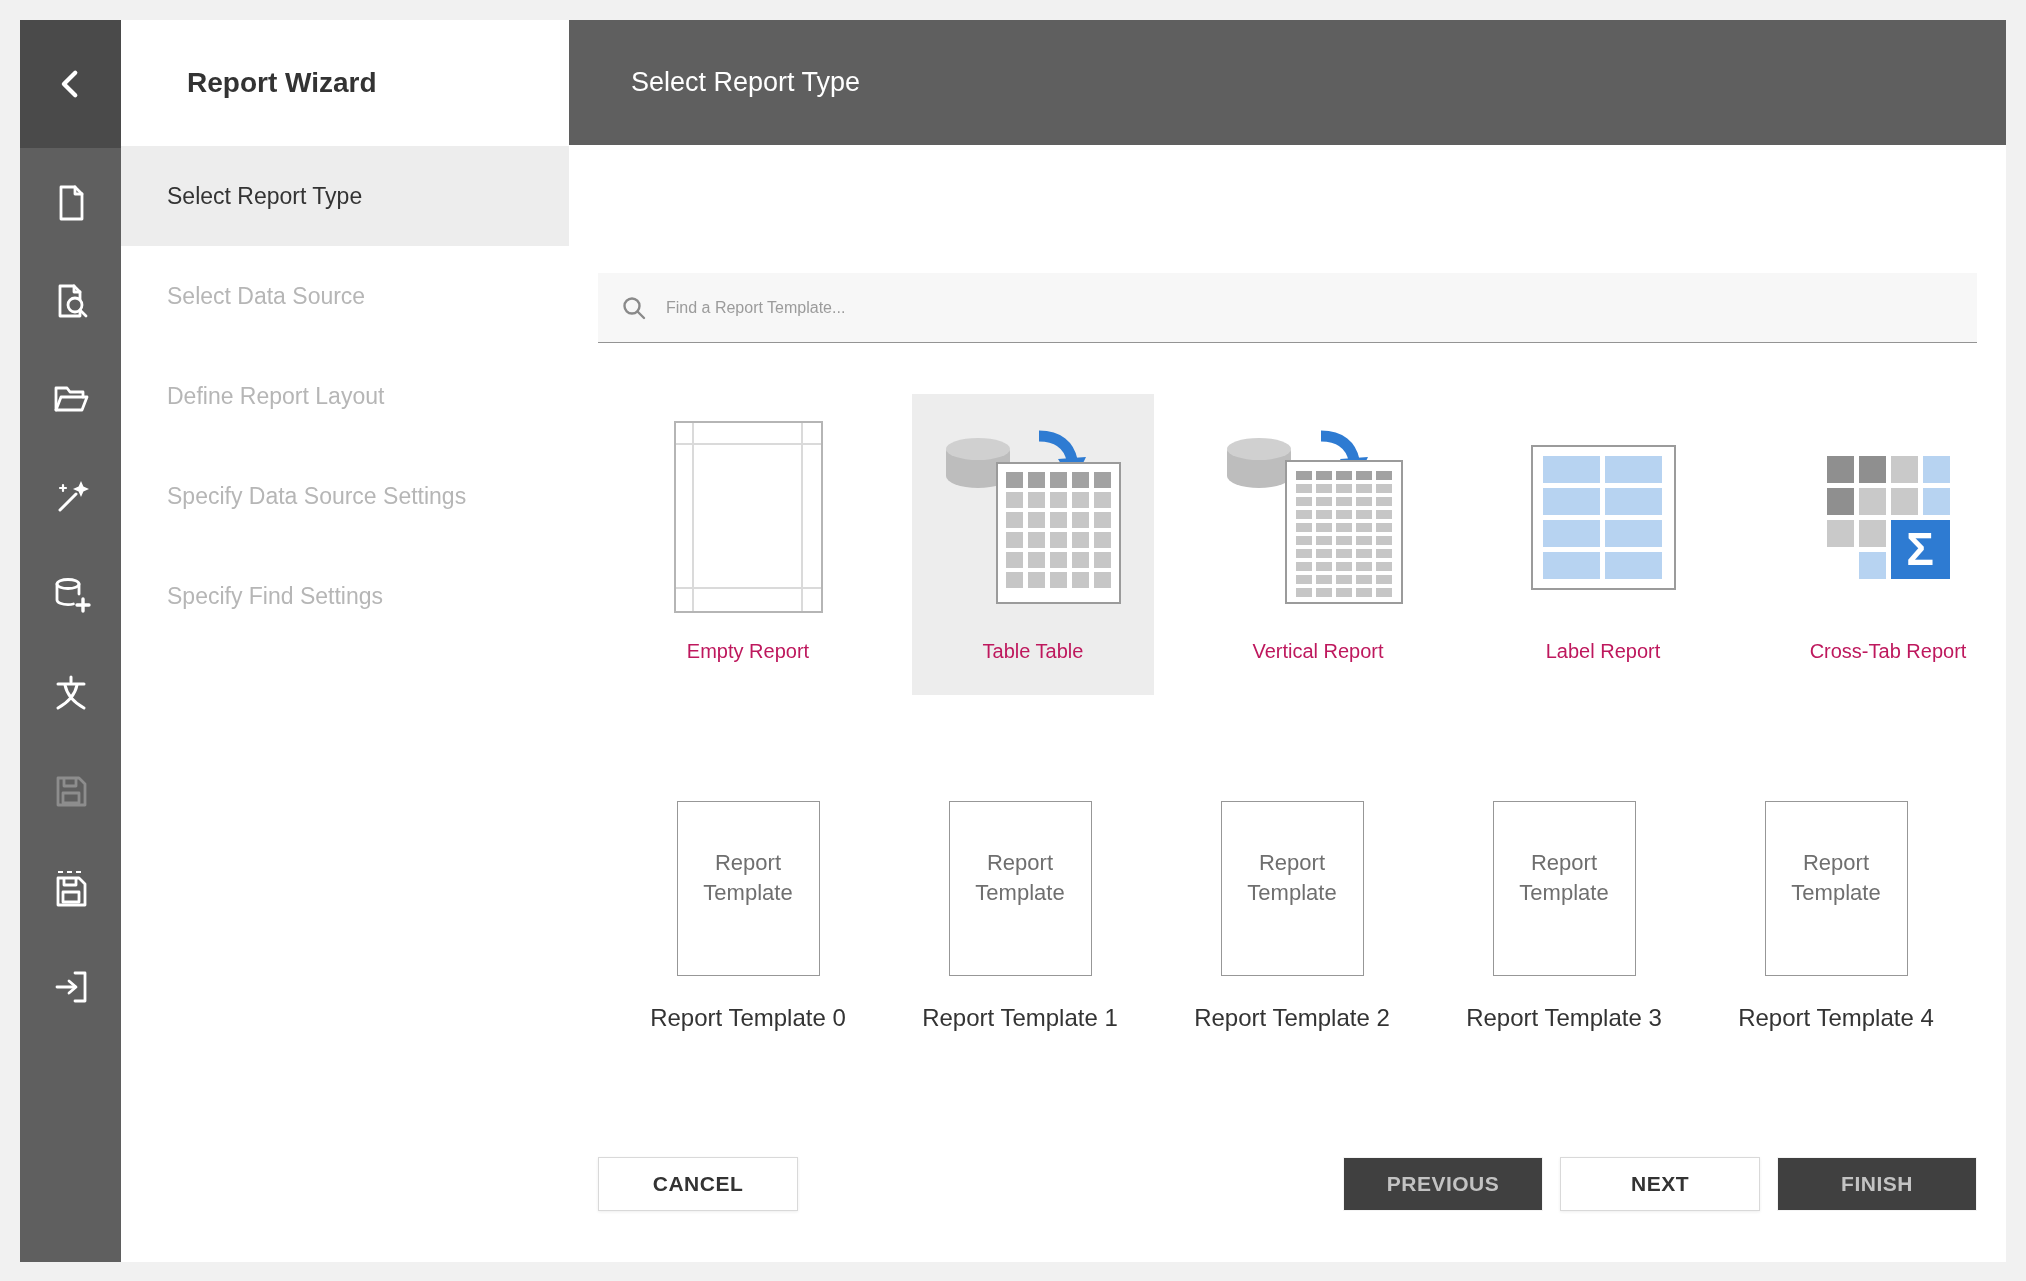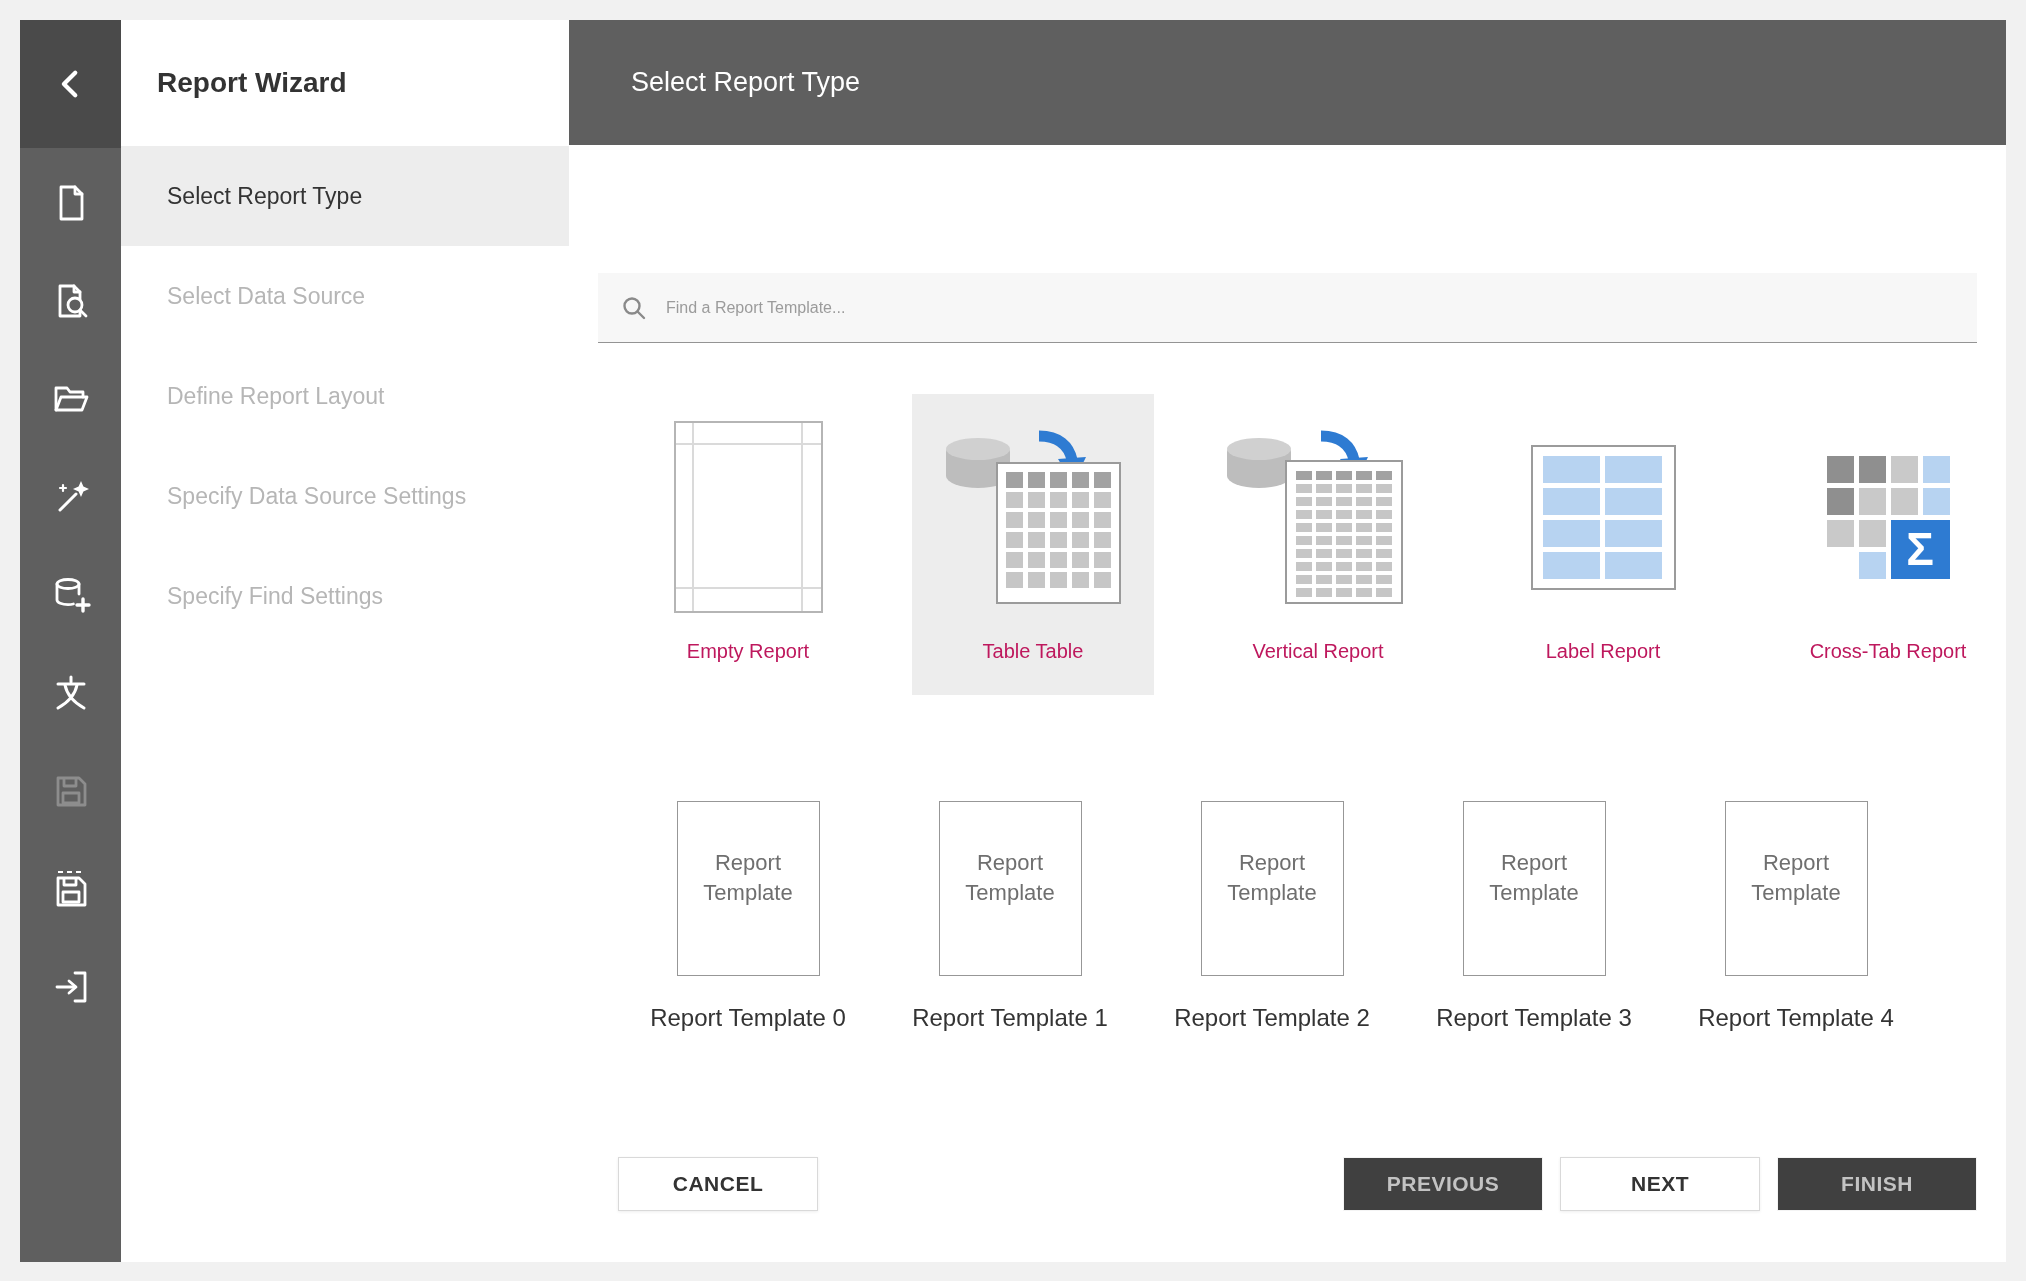--- a/index.html
+++ b/index.html
@@ -12,21 +12,21 @@
 
   
   .sidebar { position:absolute; left:20px; top:20px; width:101px; height:1242px; background:#5f5f5f; }
   .back-btn { width:101px; height:128px; background:#4a4a4a; border:none; display:flex; align-items:center; justify-content:center; cursor:pointer; padding:0; }
   .side-icons { display:flex; flex-direction:column; align-items:center; padding-top:32px; gap:52px; }
   .tool { background:none; border:none; padding:0; width:46px; height:46px; display:flex; align-items:center; justify-content:center; cursor:pointer; }
   .tool svg { display:block; }
 
   
   .wizard-panel { position:absolute; left:121px; top:20px; width:448px; height:1242px; background:#ffffff; }
-  .wizard-title { height:126px; display:flex; align-items:center; padding-left:36px; font-size:28px; font-weight:bold; color:#333; }
+  .wizard-title { height:126px; display:flex; align-items:center; padding-left:66px; font-size:28px; font-weight:bold; color:#333; }
   .step { height:100px; display:flex; align-items:center; padding-left:46px; font-size:23px; color:#b6b6b6; position:relative; }
   .step.active { background:#ededed; color:#333; cursor:pointer; }
   .step.active::after {
     content:""; position:absolute; left:100%; top:50%; margin-top:-50px;
     border-top:50px solid transparent; border-bottom:50px solid transparent; border-left:30px solid #ededed;
   }
 
   
   .main-header { position:absolute; left:569px; top:20px; width:1437px; height:125px; background:#5f5f5f;
     color:#fff; font-size:27px; display:flex; align-items:center; padding-left:62px; box-sizing:border-box; }
@@ -72,36 +72,36 @@
 
   .empty-page { width:145px; height:188px; border:2px solid #b5b5b5; box-sizing:content-box;
     background:
       linear-gradient(#dadada,#dadada) 16px 0 / 2px 100% no-repeat,
       linear-gradient(#dadada,#dadada) calc(100% - 18px) 0 / 2px 100% no-repeat,
       linear-gradient(#dadada,#dadada) 0 20px / 100% 2px no-repeat,
       linear-gradient(#dadada,#dadada) 0 calc(100% - 22px) / 100% 2px no-repeat,
       #fff; }
 
   
-  .templates { position:absolute; left:58px; top:656px; display:flex; gap:20px; }
+  .templates { position:absolute; left:58px; top:656px; display:flex; gap:30px; }
   .tpl { width:242px; display:flex; flex-direction:column; align-items:center; cursor:pointer; }
   .thumb { width:143px; height:175px; background:#fff; border:1px solid #979797; box-sizing:border-box;
     display:flex; justify-content:center; padding-top:46px; }
   .thumb span { font-size:22px; color:#6f6f6f; text-align:center; line-height:1.35; width:110px; display:block; }
   .tpl-label { margin-top:28px; font-size:24px; color:#333; white-space:nowrap; }
 
   
   .footer { position:absolute; left:29px; right:29px; top:1012px; height:54px; display:flex; align-items:center; }
   .btn { height:54px; min-width:200px; padding:0 30px; font-size:21px; font-weight:bold; letter-spacing:0.5px;
     color:#333; background:#fff; border:1px solid #d9d9d9; box-shadow:0 1px 3px rgba(0,0,0,0.07);
     cursor:pointer; font-family:inherit; }
   .btn.disabled { background:#404040; color:#c3c3c3; border-color:#f4f4f4; box-shadow:none; cursor:default; }
   .footer .spacer { flex:1; }
   .footer .btn + .btn { margin-left:17px; }
-  .btn-cancel { margin-left:20px; }
+  .btn-cancel { }
 </style>
 </head>
 <body>
 
 <div class="app">
 
   <div class="sidebar">
     <button class="back-btn">
       <svg width="34" height="34" viewBox="0 0 24 24">
         <path d="M15 4 L7 12 L15 20" stroke="#fff" stroke-width="3" fill="none" stroke-linecap="round" stroke-linejoin="round"></path>

